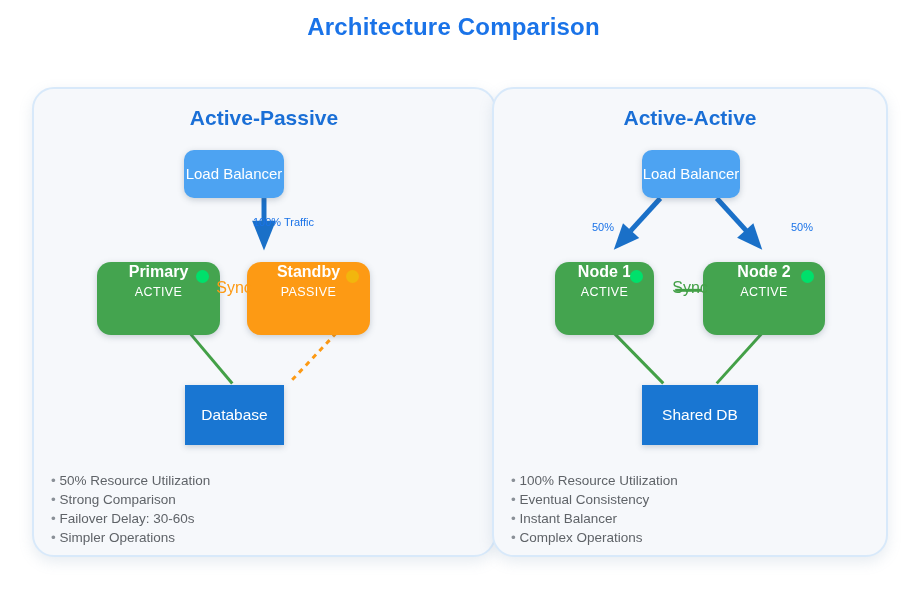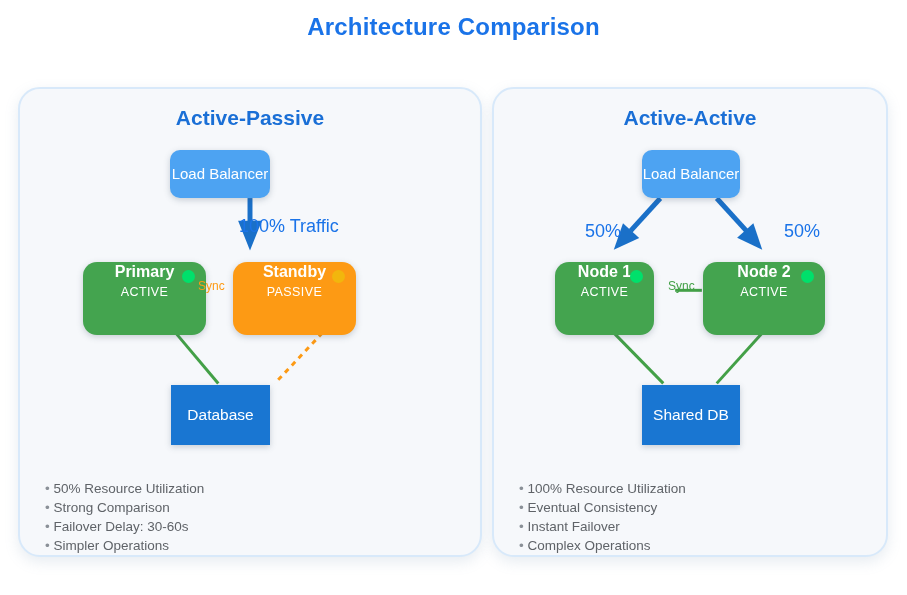--- a/index.html
+++ b/index.html
@@ -14,21 +14,21 @@
     letter-spacing:0.2px;
   }
   .panel{
     position:absolute;top:87px;height:470px;
     background:var(--panel_bg,#f6f8fb);
     border:2px solid var(--panel_border,#d8e9fa);
     border-radius:22px;
     box-shadow:0 5px 14px rgba(120,150,180,0.18);
     box-sizing:border-box;
   }
-  .panel-left{left:18px;width:464px;}
+  .panel-left{left:32px;width:464px;}
   .panel-right{left:492px;width:396px;}
   .panel-heading{
     position:absolute;top:17px;left:0;width:100%;text-align:center;
     font-size:21px;font-weight:bold;color:var(--panel_heading,#1a6fd6);
   }
   svg.connectors{position:absolute;left:0;top:0;width:100%;height:100%;}
   .node{
     position:absolute;box-sizing:border-box;color:#ffffff;text-align:center;
     box-shadow:0 2px 6px rgba(60,80,100,0.25);
   }
@@ -45,26 +45,26 @@
     position:absolute;top:8px;right:11px;width:13px;height:13px;border-radius:50%;
   }
   .green{background:var(--active_green,#44a44f);}
   .orange{background:var(--passive_orange,#fd9a14);}
   .db{
     background:var(--database_blue,#1976d2);border-radius:0;
     width:99px;height:60px;font-size:15.5px;line-height:60px;
   }
   .dot-active{background:var(--dot_active,#00e06b);}
   .dot-passive{background:var(--dot_passive,#f2b60d);}
-  .small-label{position:absolute;font-size:18px;color:var(--title,#1a73e8);}
-  .sync-label{position:absolute;font-size:12px;text-align:left;width:44px;}
+  .small-label{position:absolute;font-size:11px;color:var(--title,#1a73e8);}
+  .sync-label{position:absolute;font-size:16px;text-align:center;width:44px;}
   .sync-orange{color:var(--passive_orange,#fb9116);}
   .sync-green{color:var(--line_green,#43a047);}
   ul.notes{
-    position:absolute;left:13px;top:378px;margin:12px;padding:0;list-style:none;
+    position:absolute;left:13px;top:378px;margin:4px;padding:0;list-style:none;
     font-size:13.5px;color:var(--note_text,#5f6368);line-height:19px;
   }
   ul.notes li::before{content:"• ";color:#8a9097;}
 </style>
 </head>
 <body>
 
 <div class="page-title">Architecture Comparison</div>
 
 <div class="panel panel-left">
@@ -131,21 +131,21 @@
   </div>
 
   <div class="node server green" style="left:209px;top:173px;width:122px;">
     <span class="dot dot-active"></span>
     <div class="name">Node 2</div>
     <div class="status">ACTIVE</div>
   </div>
 
   <div class="sync-label sync-green" style="left:174px;top:190px;">Sync</div>
 
-  <div class="node db" style="left:148px;top:296px;width:98px;">Shared DB</div>
+  <div class="node db" style="left:148px;top:296px;width:116px;">Shared DB</div>
 
   <ul class="notes">
     <li>100% Resource Utilization</li>
     <li>Eventual Consistency</li>
-    <li>Instant Failover</li>
+    <li>Instant Balancer</li>
     <li>Complex Operations</li>
   </ul>
 </div>
 
 </body></html>

